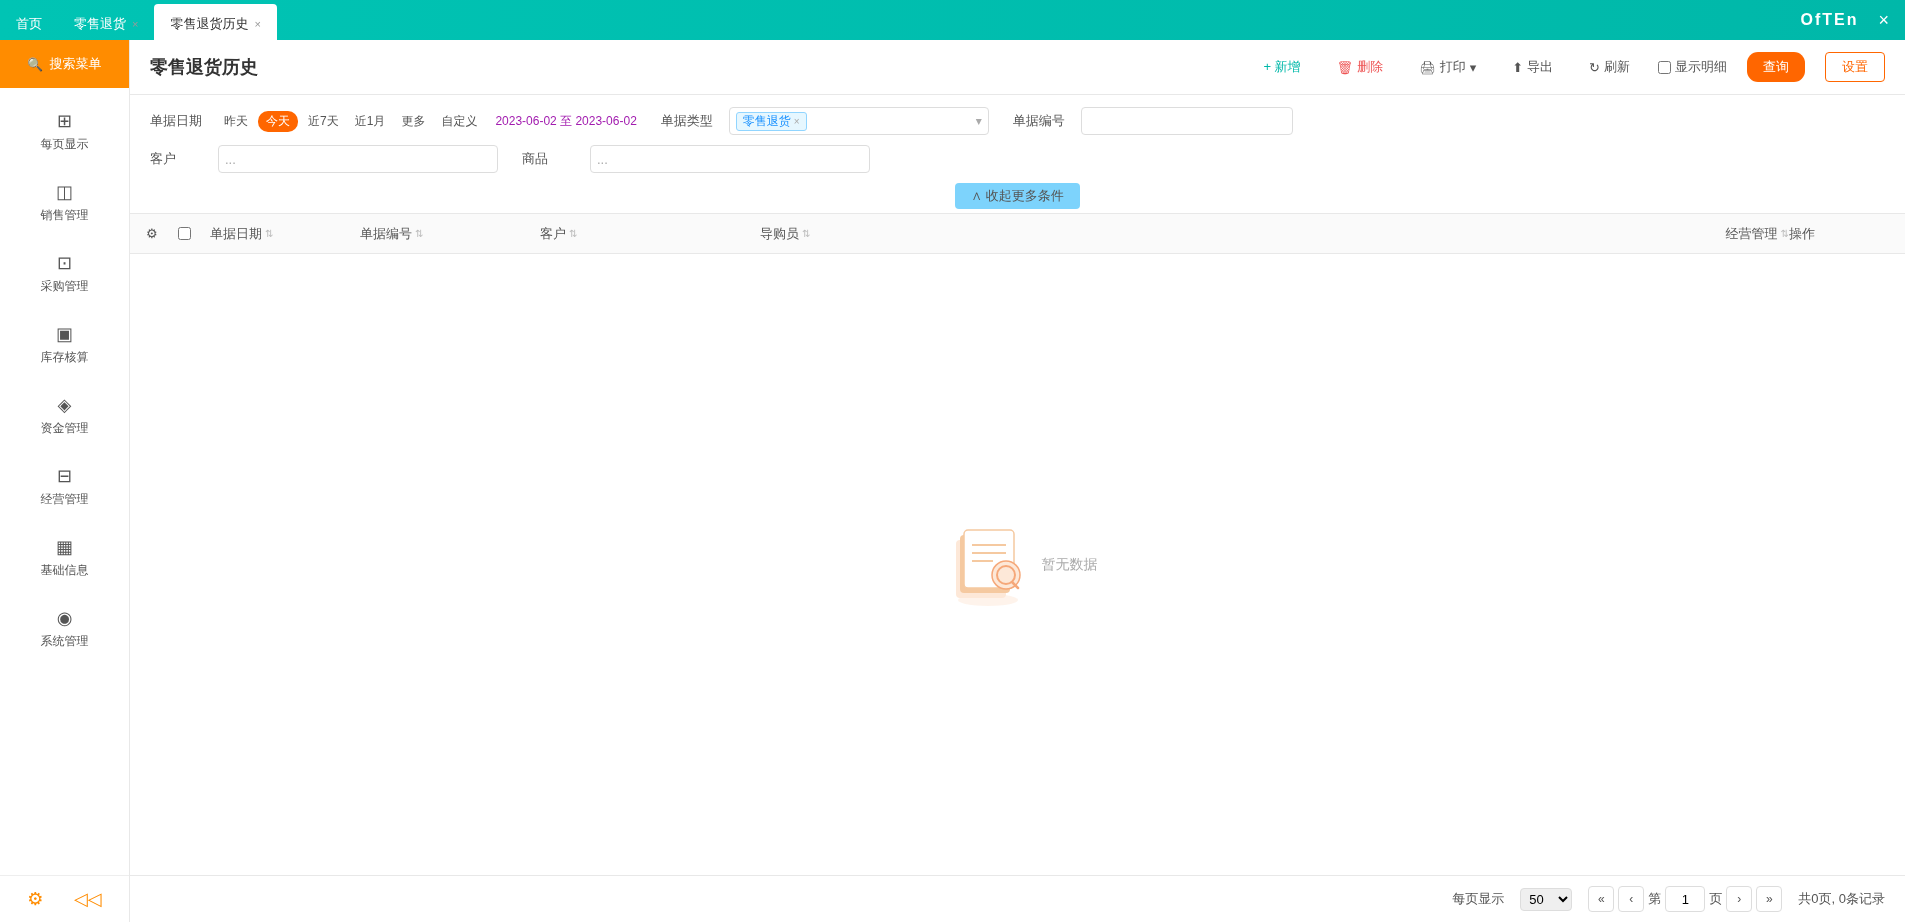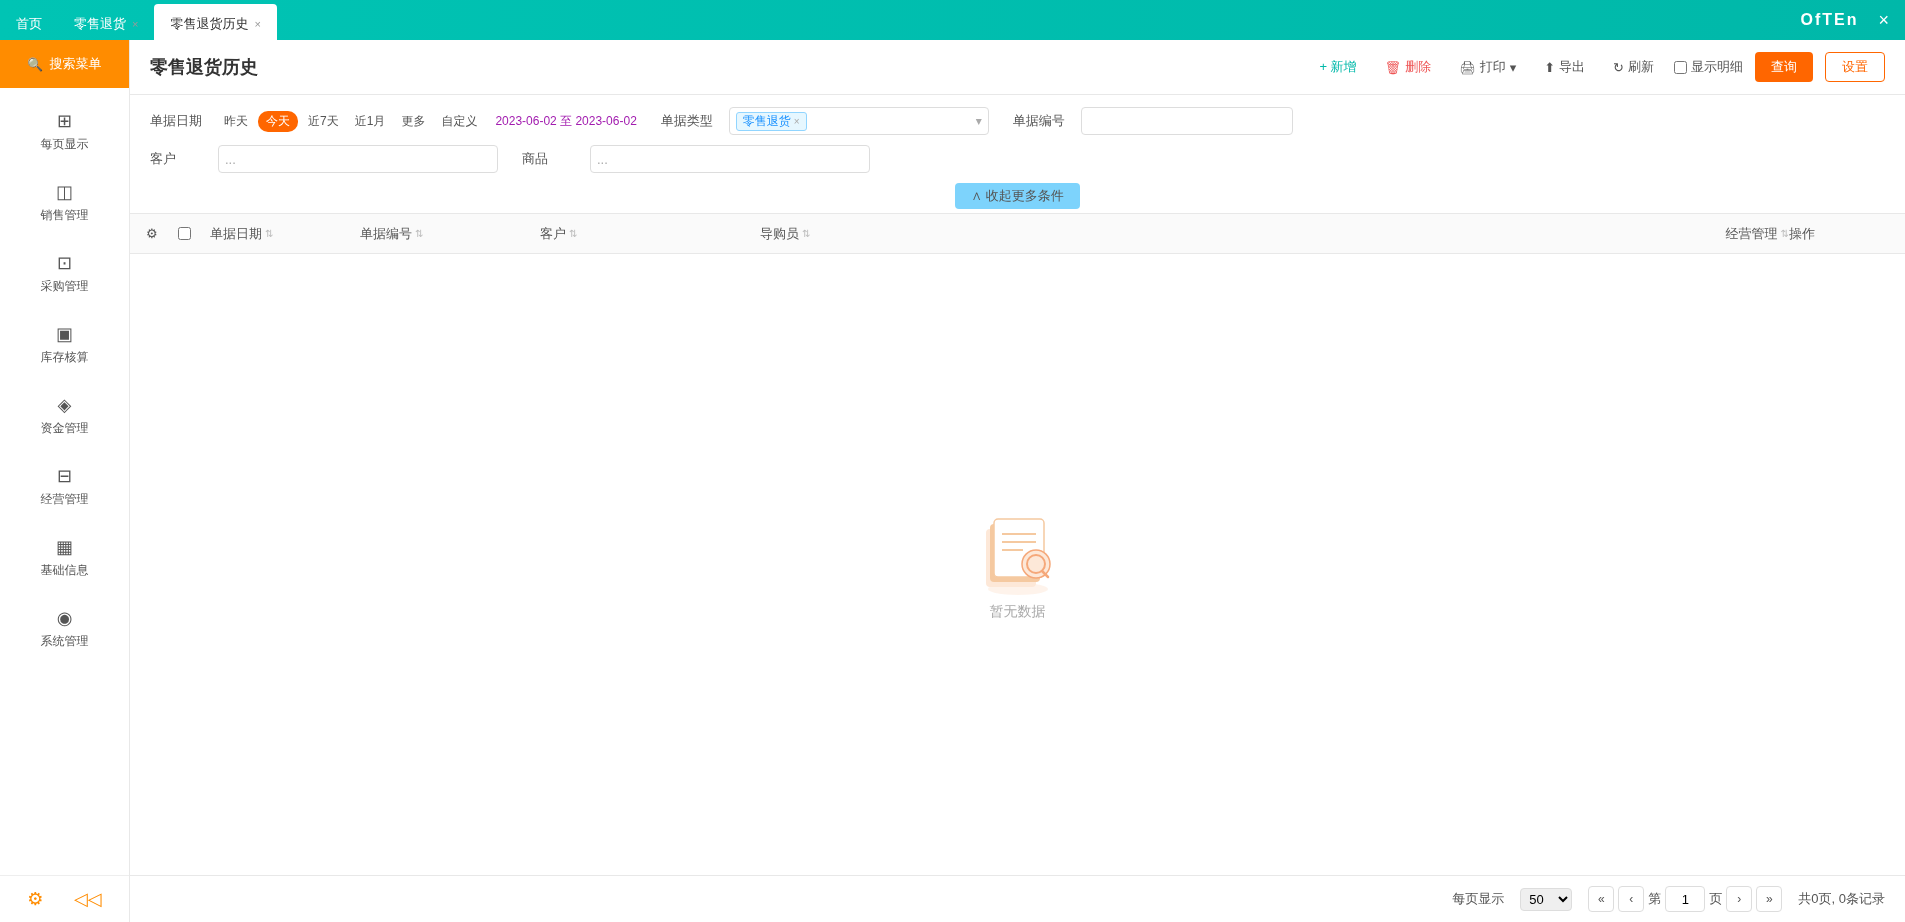--- a/index.html
+++ b/index.html
@@ -145,42 +145,42 @@
       flex-shrink: 0;
     }
     .page-title {
       font-size: 18px;
       font-weight: 600;
       color: #333;
     }
     .header-actions {
       display: flex;
       align-items: center;
-      gap: 12px;
+      gap: 20px;
     }
     .action-btn {
       display: flex;
       align-items: center;
       gap: 4px;
       font-size: 13px;
       color: #555;
       cursor: pointer;
       padding: 4px 8px;
       border-radius: 4px;
       background: none;
       border: none;
     }
     .btn-add { color: #00b8a9; }
     .btn-delete { color: #e55; }
     .btn-primary {
       background: #ff6600;
       color: #fff;
       border: none;
       padding: 6px 16px;
-      border-radius: 4px;
+      border-radius: 11px;
       cursor: pointer;
       font-size: 13px;
     }
     .btn-secondary {
       background: #fff;
       color: #ff6600;
       border: 1px solid #ff6600;
       padding: 5px 16px;
       border-radius: 4px;
       cursor: pointer;
@@ -332,21 +332,21 @@
 
     .table-body {
       flex: 1;
       display: flex;
       flex-direction: column;
       align-items: center;
       justify-content: center;
     }
     .empty-state {
       display: flex;
-      flex-direction: column;
+      flex-direction: row;
       align-items: center;
       gap: 4px;
     }
     .empty-icon {
       width: 100px;
       height: 90px;
     }
     .empty-text {
       font-size: 14px;
       color: #aaa;

